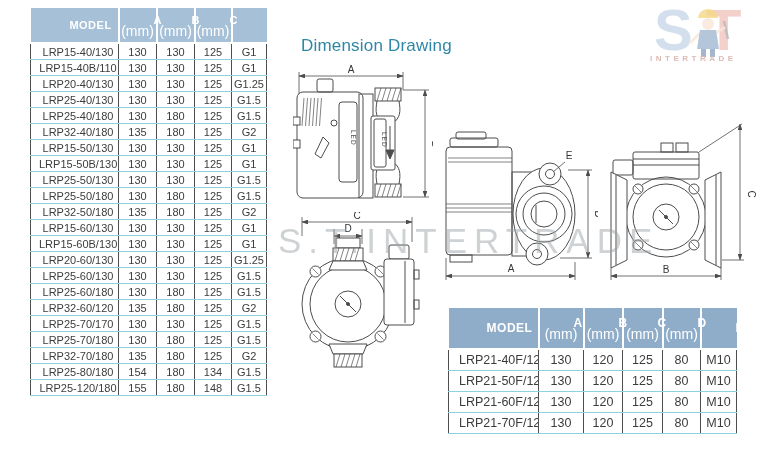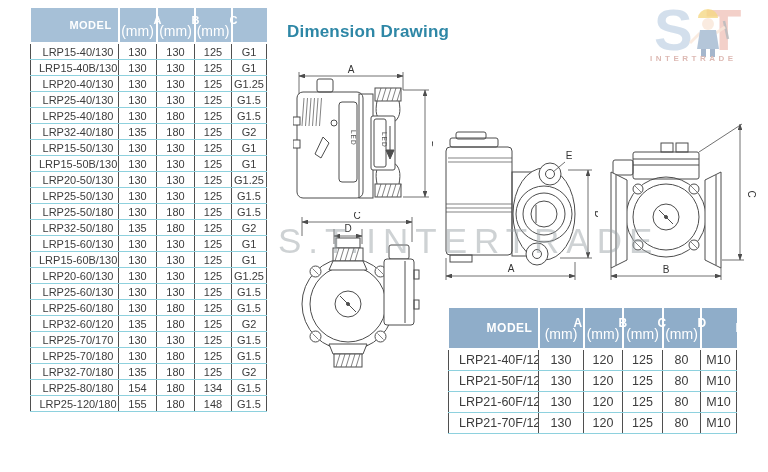--- a/index.html
+++ b/index.html
@@ -24,21 +24,21 @@
                  border-top:1px solid var(--row-line-teal,#8ed1de);
                  border-bottom:1px solid var(--row-line-teal,#8ed1de);
                  text-align:center;white-space:nowrap;overflow:hidden;}
   .t1 td{height:15px;padding:0 1px;}
   .t2 td{height:20px;padding:0 2px;}
   .spec-table td.model-cell{text-align:center;}
   .t1 td.model-cell{padding-left:8px;}
   .t2 td.model-cell{padding-left:10px;}
 
   
-  .heading{position:absolute;left:287px;top:22px;margin:0;font-size:17px;font-weight:bold;
+  .heading{position:absolute;left:287px;top:22px;margin:14px;font-size:17px;font-weight:normal;
            color:var(--accent-teal,#2e87a6);letter-spacing:.2px;}
 
   
   .drw{position:absolute;}
   .drw text{font-family:"Liberation Sans",sans-serif;font-size:10px;fill:#333;}
   .drw .plate-txt{font-size:6.5px;letter-spacing:1px;fill:#555;}
 
   
   .watermark{position:absolute;left:278px;top:221px;font-size:35px;letter-spacing:7px;
              color:var(--watermark-gray,#9aa2a6);opacity:.48;white-space:nowrap;z-index:6;
@@ -91,21 +91,21 @@
       </thead>
     <tbody>
         <tr>
           <td class="model-cell">LRP15-40/130</td>
           <td>130</td>
           <td>130</td>
           <td>125</td>
           <td>G1</td>
         </tr>
         <tr>
-          <td class="model-cell">LRP15-40B/130</td>
+          <td class="model-cell">LRP15-40B/110</td>
           <td>130</td>
           <td>130</td>
           <td>125</td>
           <td>G1</td>
         </tr>
         <tr>
           <td class="model-cell">LRP20-40/130</td>
           <td>130</td>
           <td>130</td>
           <td>125</td>
@@ -138,27 +138,20 @@
           <td>130</td>
           <td>125</td>
           <td>G1</td>
         </tr>
         <tr>
           <td class="model-cell">LRP15-50B/130</td>
           <td>130</td>
           <td>130</td>
           <td>125</td>
           <td>G1</td>
-        </tr>
-        <tr>
-          <td class="model-cell">LRP20-50/130</td>
-          <td>130</td>
-          <td>130</td>
-          <td>125</td>
-          <td>G1.25</td>
         </tr>
         <tr>
           <td class="model-cell">LRP25-50/130</td>
           <td>130</td>
           <td>130</td>
           <td>125</td>
           <td>G1.5</td>
         </tr>
         <tr>
           <td class="model-cell">LRP25-50/180</td>

